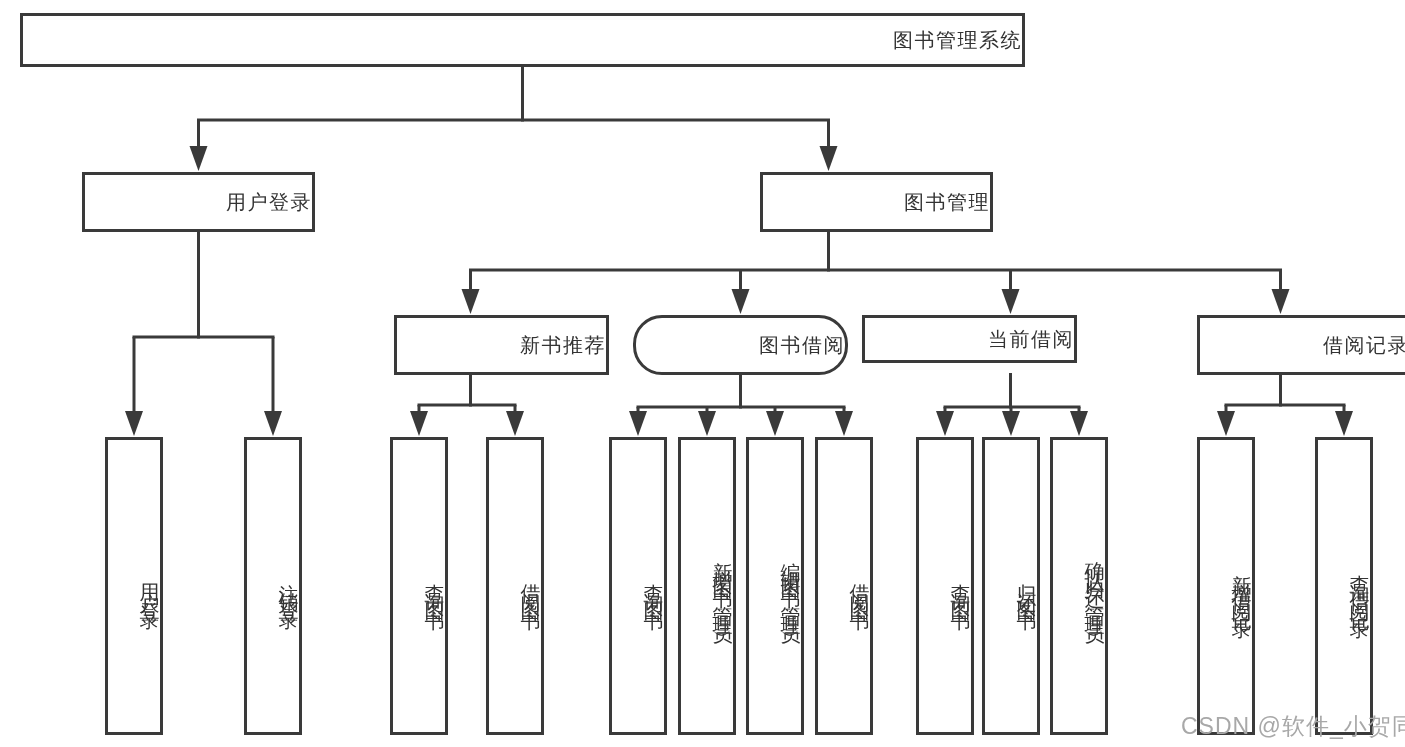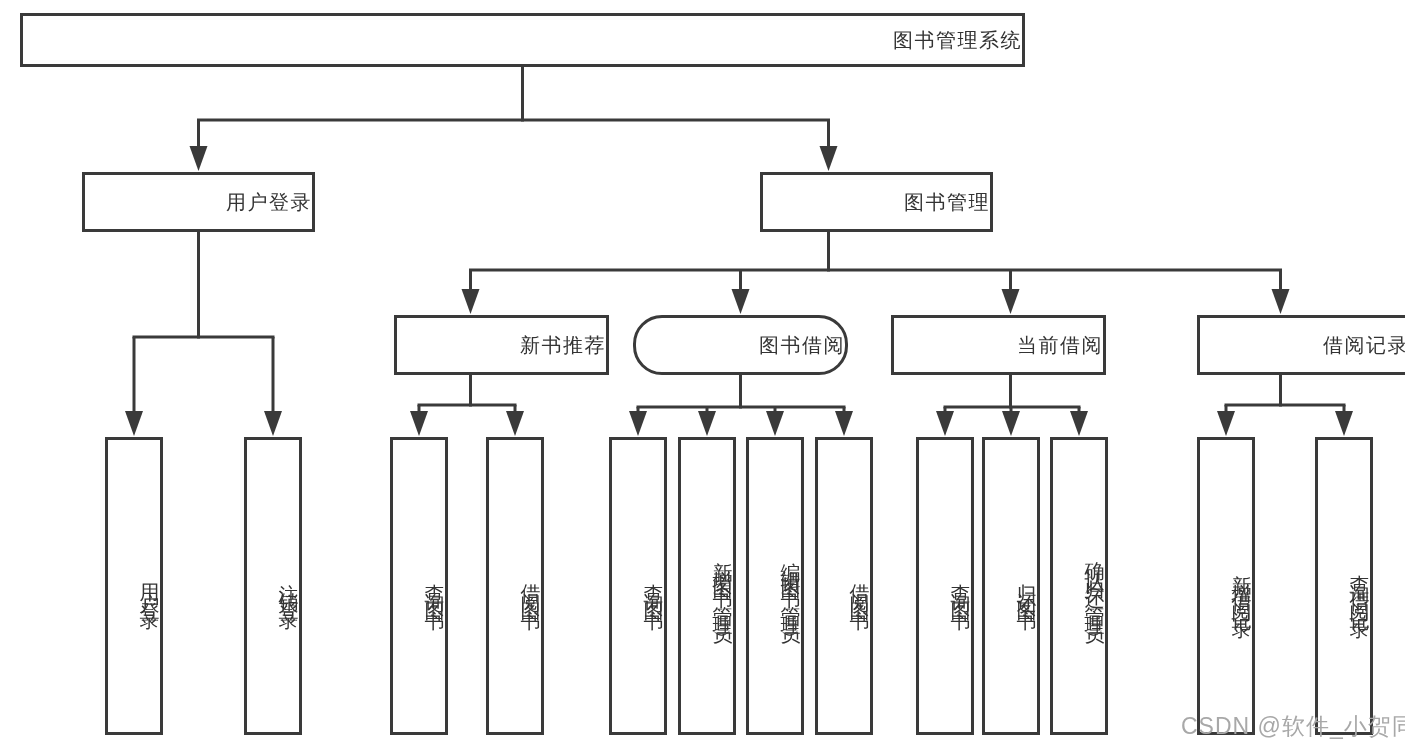--- a/index.html
+++ b/index.html
@@ -115,21 +115,21 @@
   <div class="box" style="left:712px; top:172px; width:233px; height:60px;margin-left:48px;">
     <span>图书管理</span>
   </div>
 
   <div class="box" style="left:363px; top:315px; width:215px; height:60px;margin-left:31px;">
     <span>新书推荐</span>
   </div>
   <div class="box" style="left:633px; top:315px; width:215px; height:60px;border-radius:29px;">
     <span>图书借阅</span>
   </div>
-  <div class="box" style="left:891px; top:315px; width:215px; height:60px;">
+  <div class="box" style="left:862px; top:315px; width:215px; height:48px;">
     <span>当前借阅</span>
   </div>
   <div class="box" style="left:1197px; top:315px; width:215px; height:60px;">
     <span>借阅记录</span>
   </div>
 
   <div class="box vbox" style="left:105px; top:437px; width:58px; height:298px;">
     <span>用户登录</span>
   </div>
   <div class="box vbox" style="left:244px; top:437px; width:58px; height:298px;">

